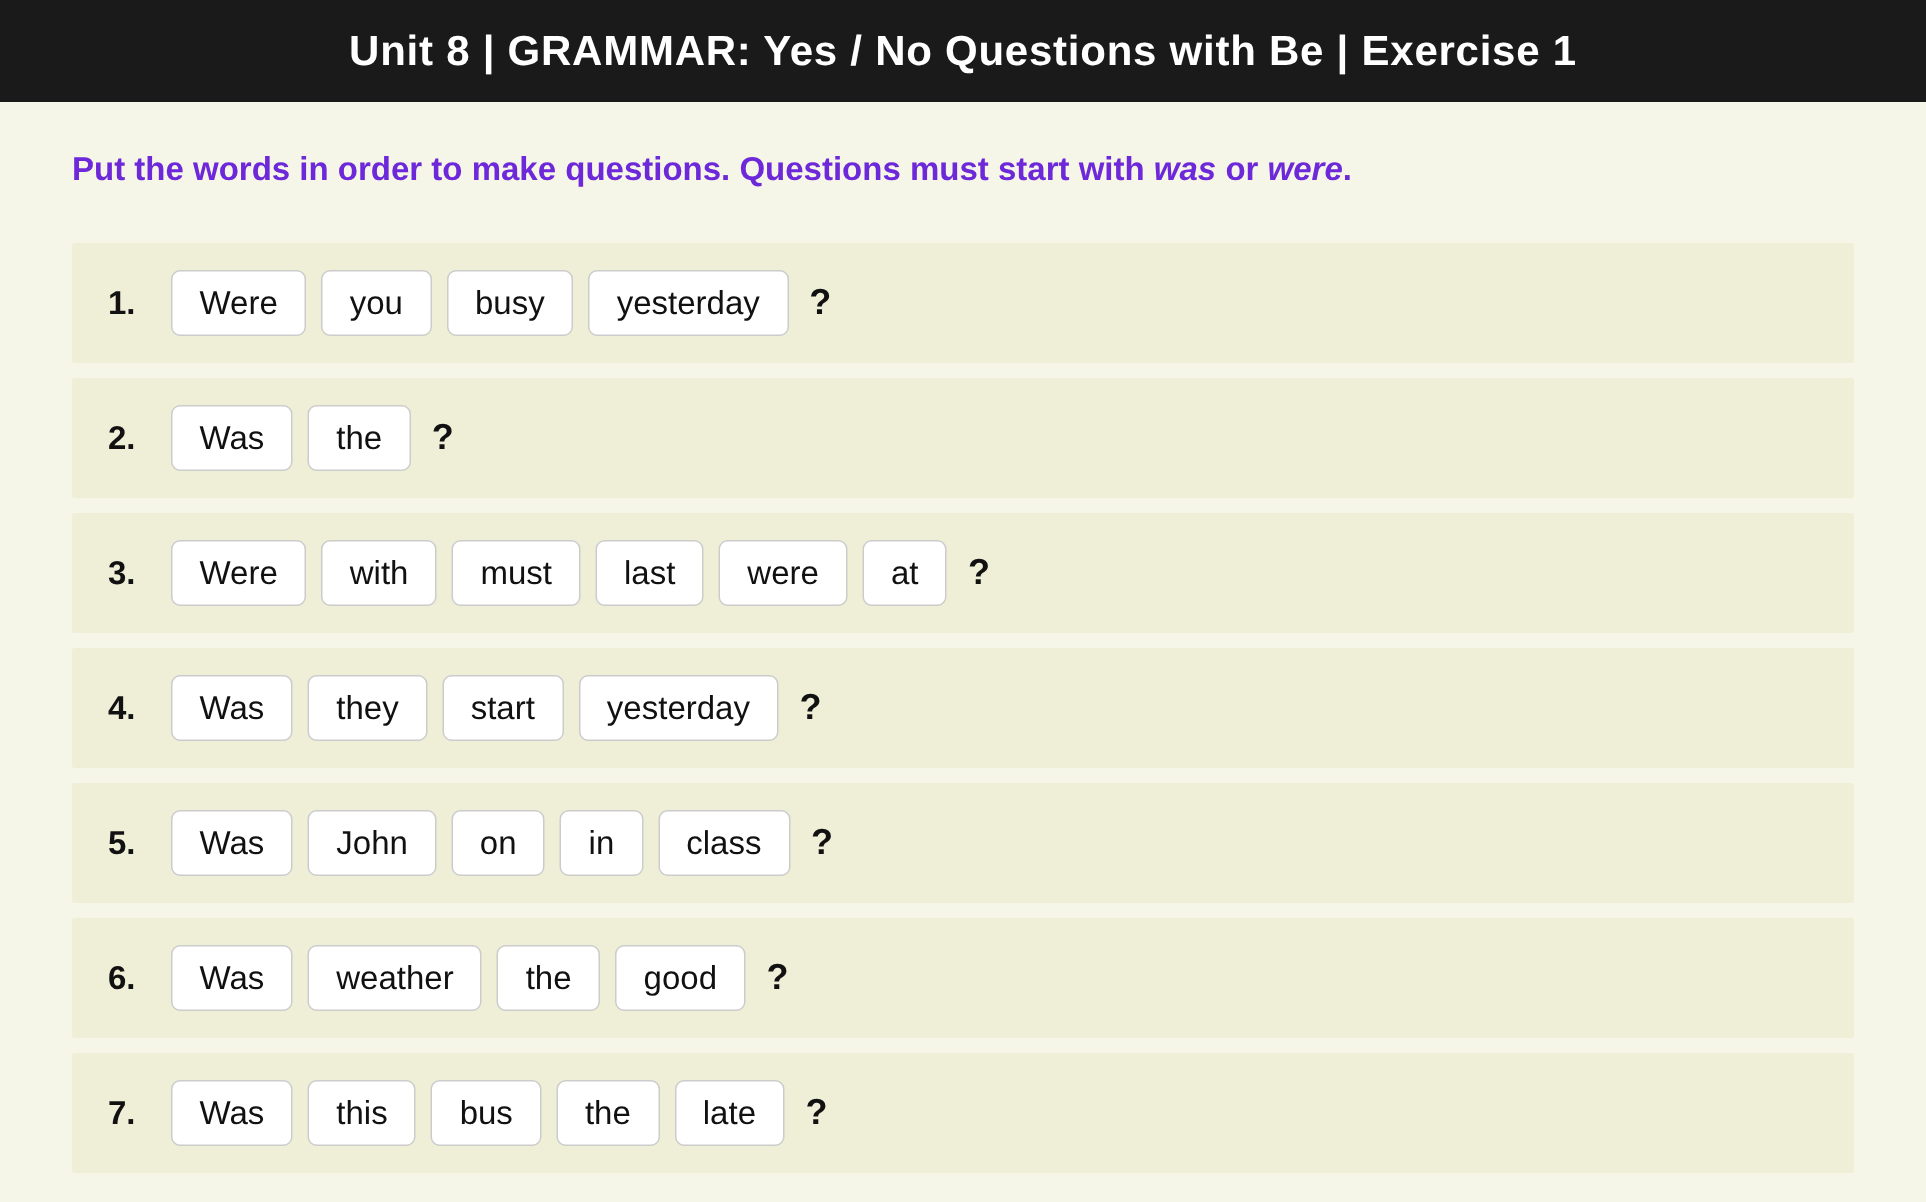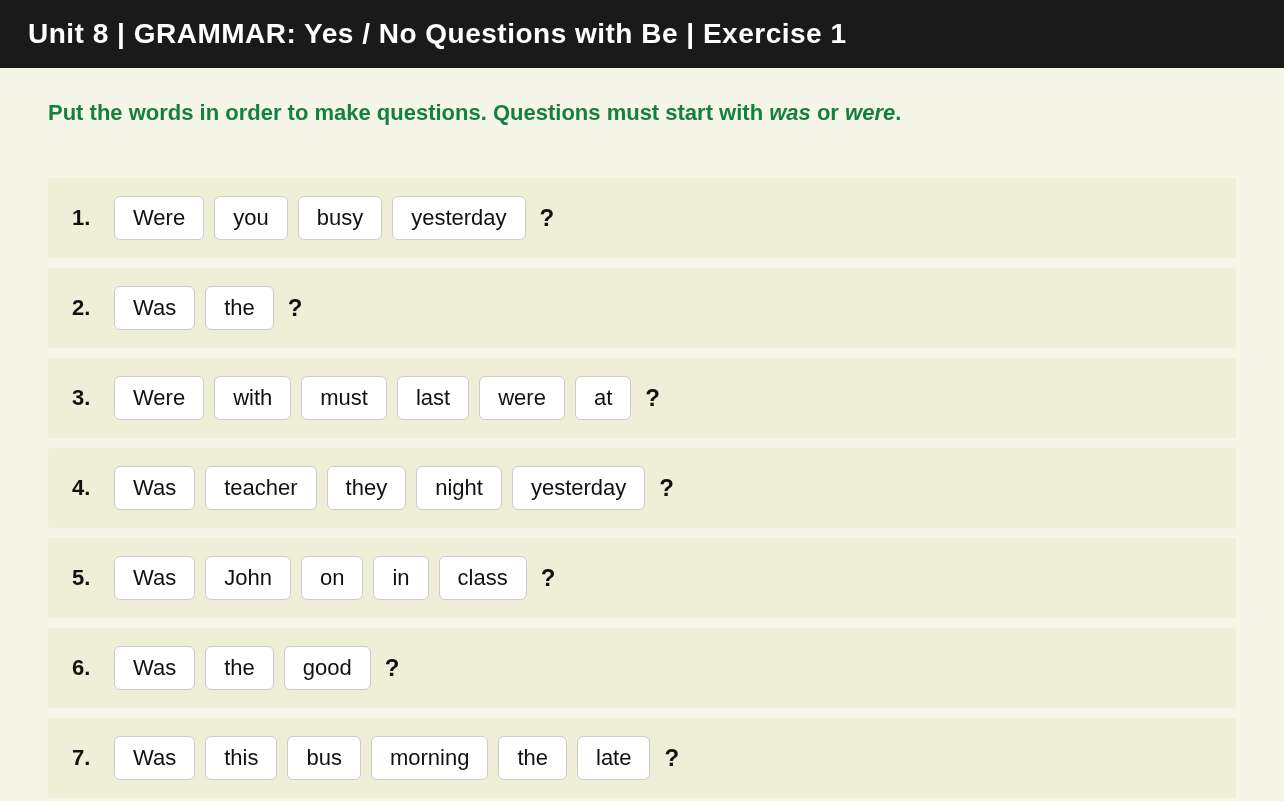--- a/index.html
+++ b/index.html
@@ -9,29 +9,30 @@
       width: 1284px;
       min-height: 801px;
     }
     .header {
       background: #1a1a1a;
       color: #fff;
       padding: 18px 28px;
       font-size: 28px;
       font-weight: bold;
       letter-spacing: 0.5px;
+      text-align: center;
     }
     .content {
       padding: 32px 48px 32px 48px;
     }
     .instructions {
       font-size: 22px;
       font-weight: bold;
-      margin-bottom: 52px;
-      color: #15803d;
+      margin-bottom: 36px;
+      color: #6d28d9;
     }
     .instructions em {
       font-style: italic;
       font-weight: bold;
     }
     .exercise-row {
       display: flex;
       align-items: center;
       background: #eeefd6;
       margin-bottom: 10px;
@@ -109,53 +110,52 @@
           <span class="word-chip">last</span>
           <span class="word-chip">were</span>
           <span class="word-chip">at</span>
           <span class="question-mark">?</span>
         </div>
       </div>
       <div class="exercise-row">
         <span class="row-number">4.</span>
         <div class="words">
           <span class="word-chip">Was</span>
-          <span class="word-chip">teacher</span>
           <span class="word-chip">they</span>
-          <span class="word-chip">night</span>
+          <span class="word-chip">start</span>
           <span class="word-chip">yesterday</span>
           <span class="question-mark">?</span>
         </div>
       </div>
       <div class="exercise-row">
         <span class="row-number">5.</span>
         <div class="words">
           <span class="word-chip">Was</span>
           <span class="word-chip">John</span>
           <span class="word-chip">on</span>
           <span class="word-chip">in</span>
           <span class="word-chip">class</span>
           <span class="question-mark">?</span>
         </div>
       </div>
       <div class="exercise-row">
         <span class="row-number">6.</span>
         <div class="words">
           <span class="word-chip">Was</span>
+          <span class="word-chip">weather</span>
           <span class="word-chip">the</span>
           <span class="word-chip">good</span>
           <span class="question-mark">?</span>
         </div>
       </div>
       <div class="exercise-row">
         <span class="row-number">7.</span>
         <div class="words">
           <span class="word-chip">Was</span>
           <span class="word-chip">this</span>
           <span class="word-chip">bus</span>
-          <span class="word-chip">morning</span>
           <span class="word-chip">the</span>
           <span class="word-chip">late</span>
           <span class="question-mark">?</span>
         </div>
       </div>
     </div>
 </div>
 
 </body></html>

